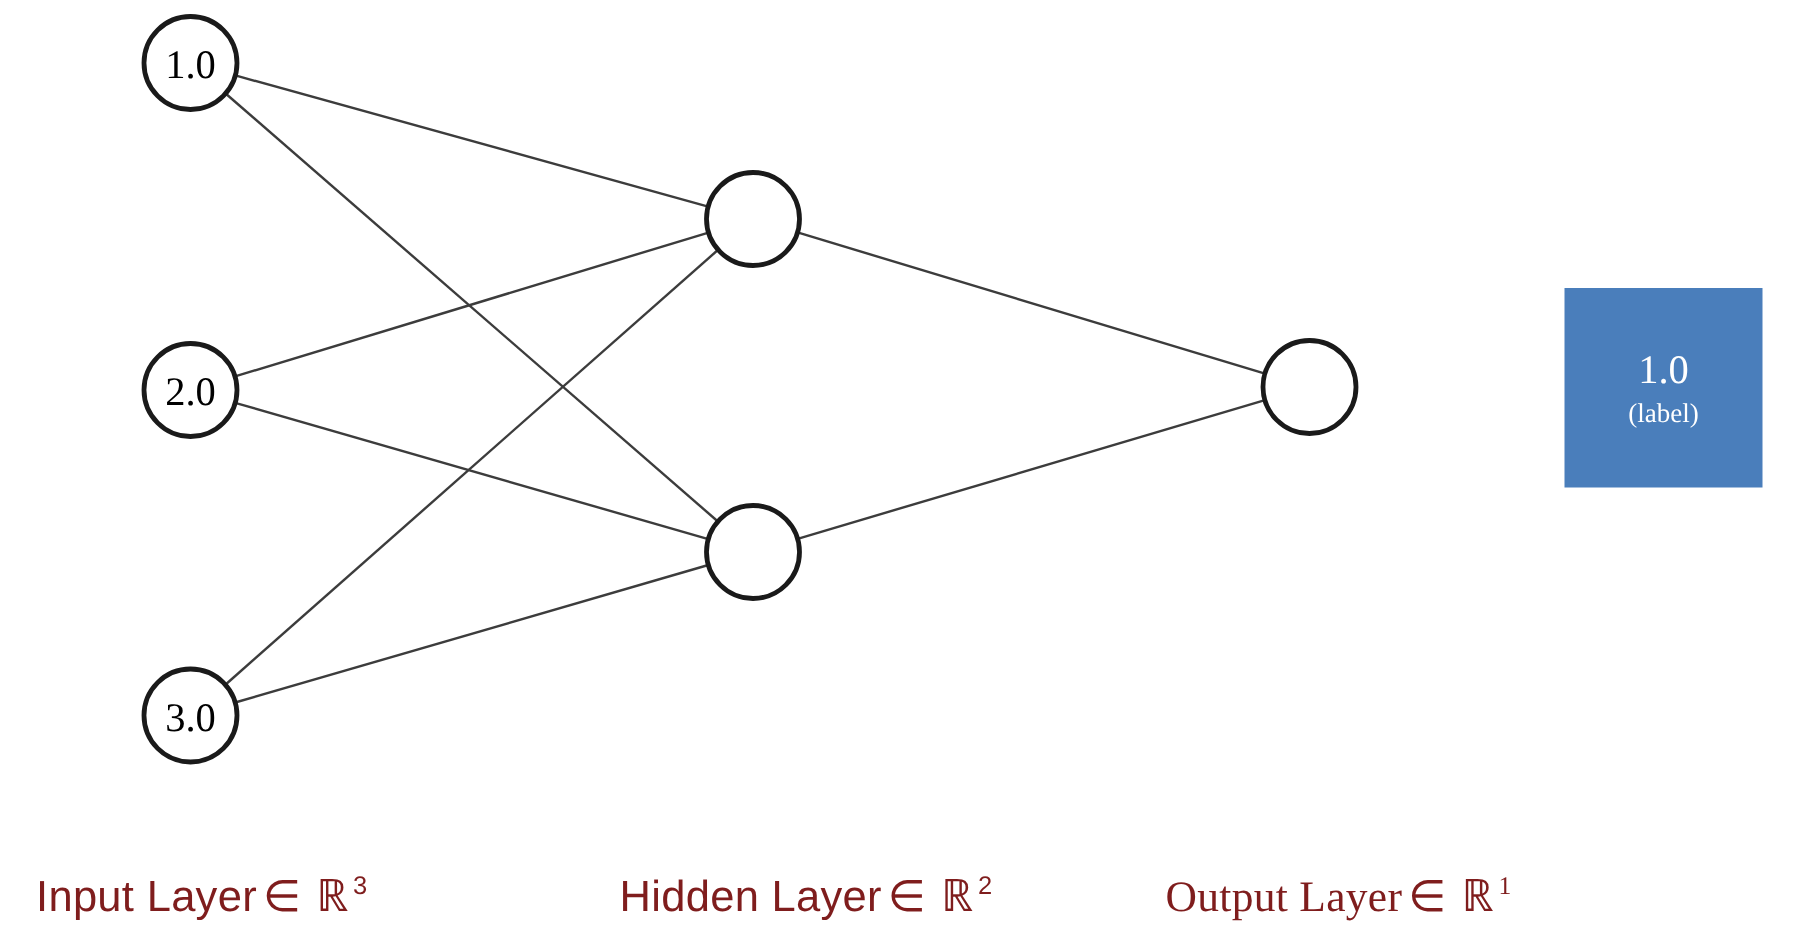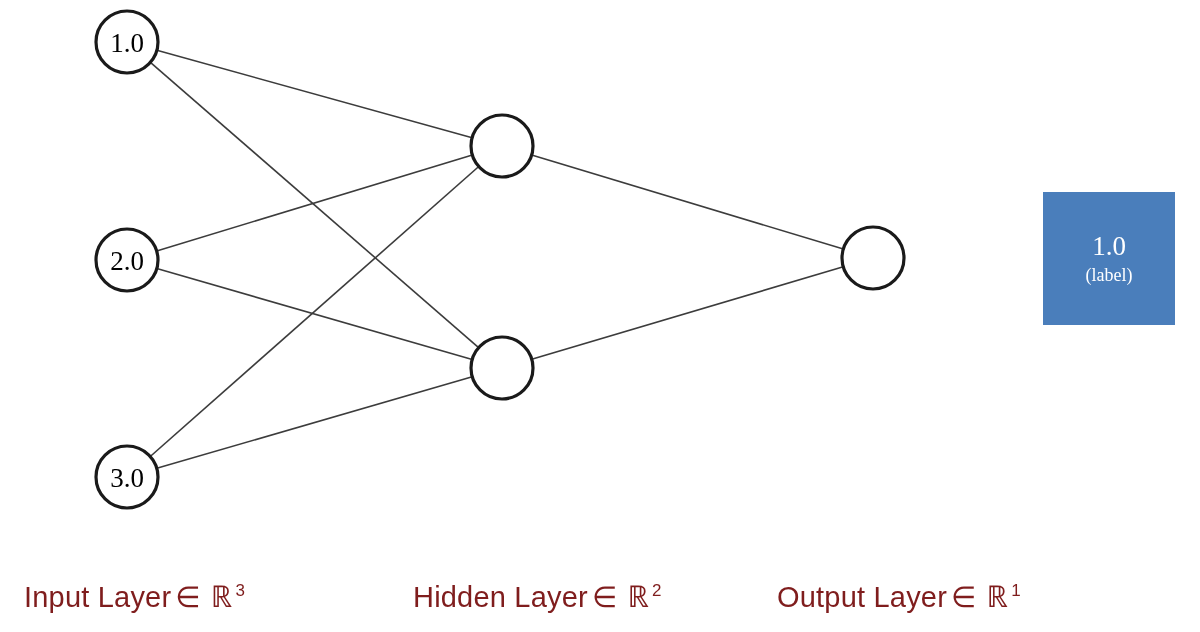--- a/index.html
+++ b/index.html
@@ -81,21 +81,21 @@
     font-size: 30px;
     padding-left: 6px;
   }
   .layer-caption .dim {
     font-size: 17px;
     vertical-align: super;
     padding-left: 3px;
   }
   #caption-input  { left: 24px;  }
   #caption-hidden { left: 400px; margin-left: 13px; }
-  #caption-output { left: 777px; }
+  #caption-output { left: 777px; font-family: Liberation Serif, serif; }
 </style>
 </head>
 <body>
 
 <div id="canvas">
 
   <svg id="net-svg" viewBox="0 0 1200 632" xmlns="http://www.w3.org/2000/svg">
     <g id="edges-group">
         <line x1="156.87247643495238" y1="50.28463346462679" x2="472.1275235650476" y2="137.7153665353732" class="edge" stroke="#3c3c3c"></line>
         <line x1="150.395457221456" y1="62.33845081118575" x2="478.604542778544" y2="347.66154918881426" class="edge" stroke="#3c3c3c"></line>

